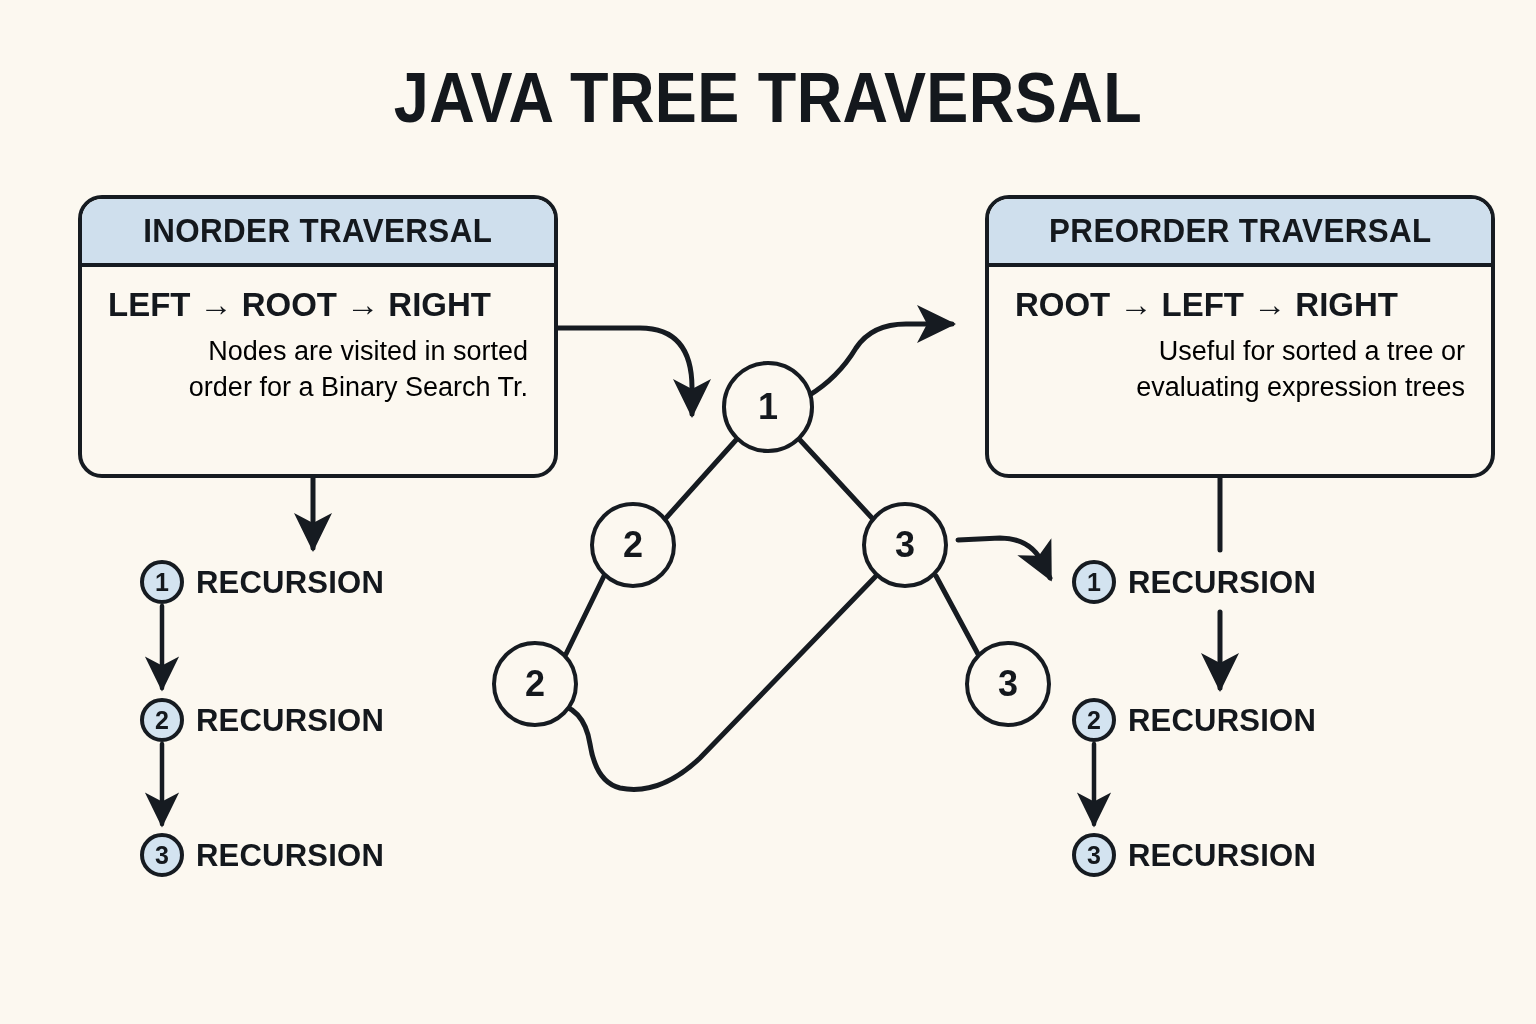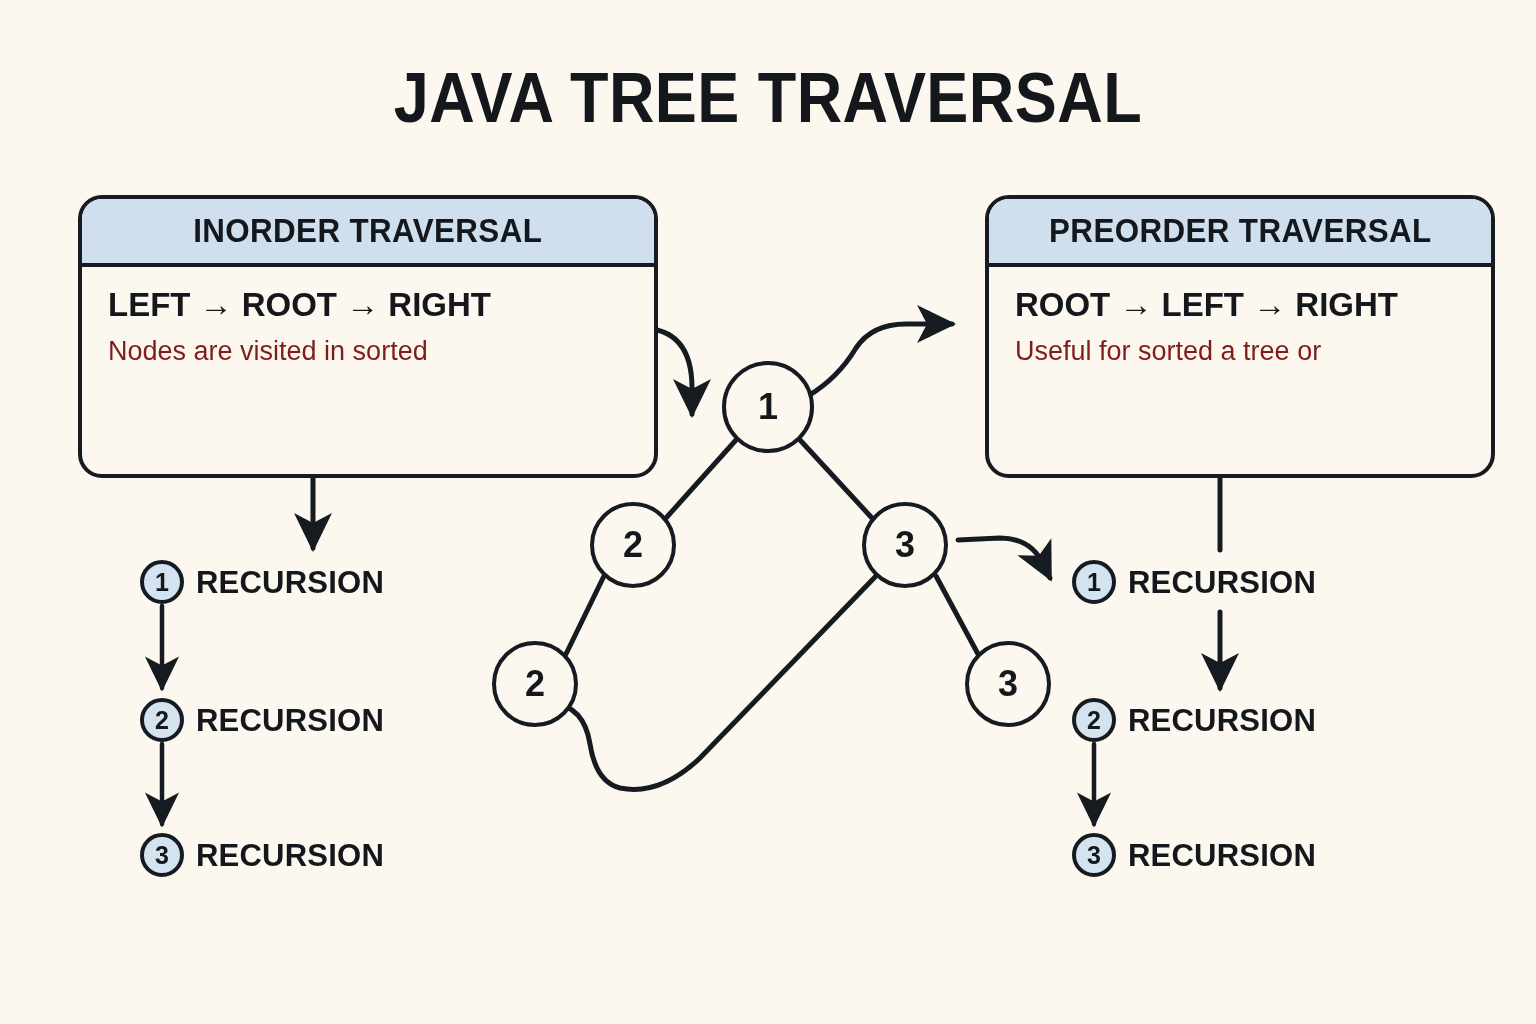--- a/index.html
+++ b/index.html
@@ -79,23 +79,23 @@
     font-weight: 700;
     color: #14181d;
     white-space: nowrap;
     margin-bottom: 10px;
     transform: scaleX(0.97);
     transform-origin: 0 50%;
   }
   .card-desc {
     font-size: 27px;
     font-weight: 400;
-    color: #7f1d1d;
+    color: #000000;
     line-height: 1.33;
-    text-align: left;
+    text-align: right;
   }
 
   
   .rec-item {
     position: absolute;
     display: flex;
     align-items: center;
     gap: 12px;
   }
   .rec-badge {
@@ -170,37 +170,39 @@
     <path d="M736,440 L666,518" fill="none" stroke="#161b21" stroke-width="5" stroke-linecap="round"></path>
     <path d="M800,440 L872,518" fill="none" stroke="#161b21" stroke-width="5" stroke-linecap="round"></path>
     <path d="M604,576 L566,654" fill="none" stroke="#161b21" stroke-width="5" stroke-linecap="round"></path>
     <path d="M936,576 L978,654" fill="none" stroke="#161b21" stroke-width="5" stroke-linecap="round"></path>
 
     <path d="M876,576 L700,758 Q660,796 620,788 Q596,782 590,744 Q584,706 552,703 L528,703" fill="none" stroke="#161b21" stroke-width="5" stroke-linecap="round"></path>
   </svg>
 
   <div class="page-title">JAVA TREE TRAVERSAL</div>
 
-  <div class="card" style="left:78px; top:195px; width:580px; height:283px;">
+  <div class="card" style="left:78px; top:195px; width:480px; height:283px;">
     <div class="card-header">
       <span class="card-header-text">INORDER TRAVERSAL</span>
     </div>
     <div class="card-body">
       <div class="card-order">LEFT → ROOT → RIGHT</div>
       <div class="card-desc">Nodes are visited in sorted</div>
+      <div class="card-desc">order for a Binary Search Tr.</div>
     </div>
   </div>
 
   <div class="card" style="left:985px; top:195px; width:510px; height:283px;">
     <div class="card-header">
       <span class="card-header-text">PREORDER TRAVERSAL</span>
     </div>
     <div class="card-body">
       <div class="card-order">ROOT → LEFT → RIGHT</div>
       <div class="card-desc">Useful for sorted a tree or</div>
+      <div class="card-desc">evaluating expression trees</div>
     </div>
   </div>
 
   <div class="rec-item" style="left:140px; top:560px;">
     <div class="rec-badge">1</div>
     <div class="rec-label">RECURSION</div>
   </div>
   <div class="rec-item" style="left:140px; top:698px;">
     <div class="rec-badge">2</div>
     <div class="rec-label">RECURSION</div>

